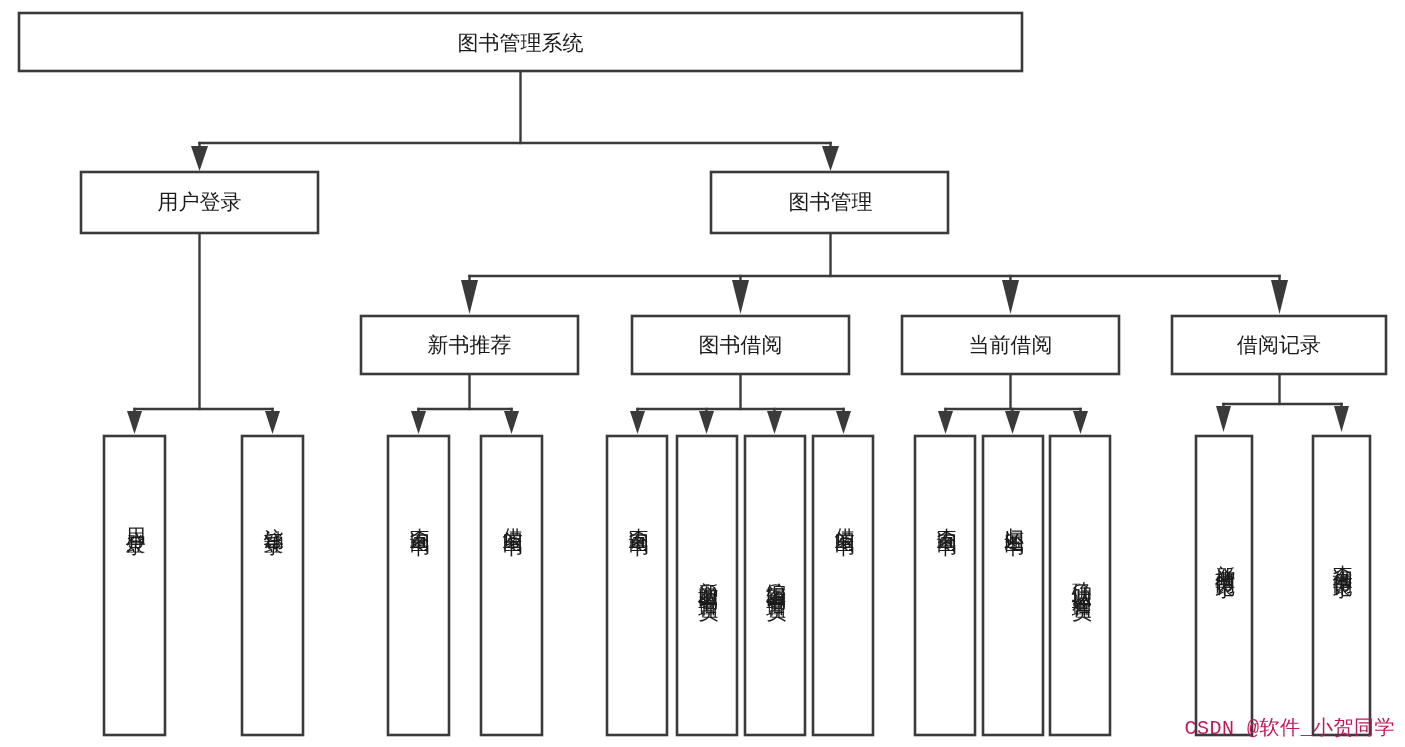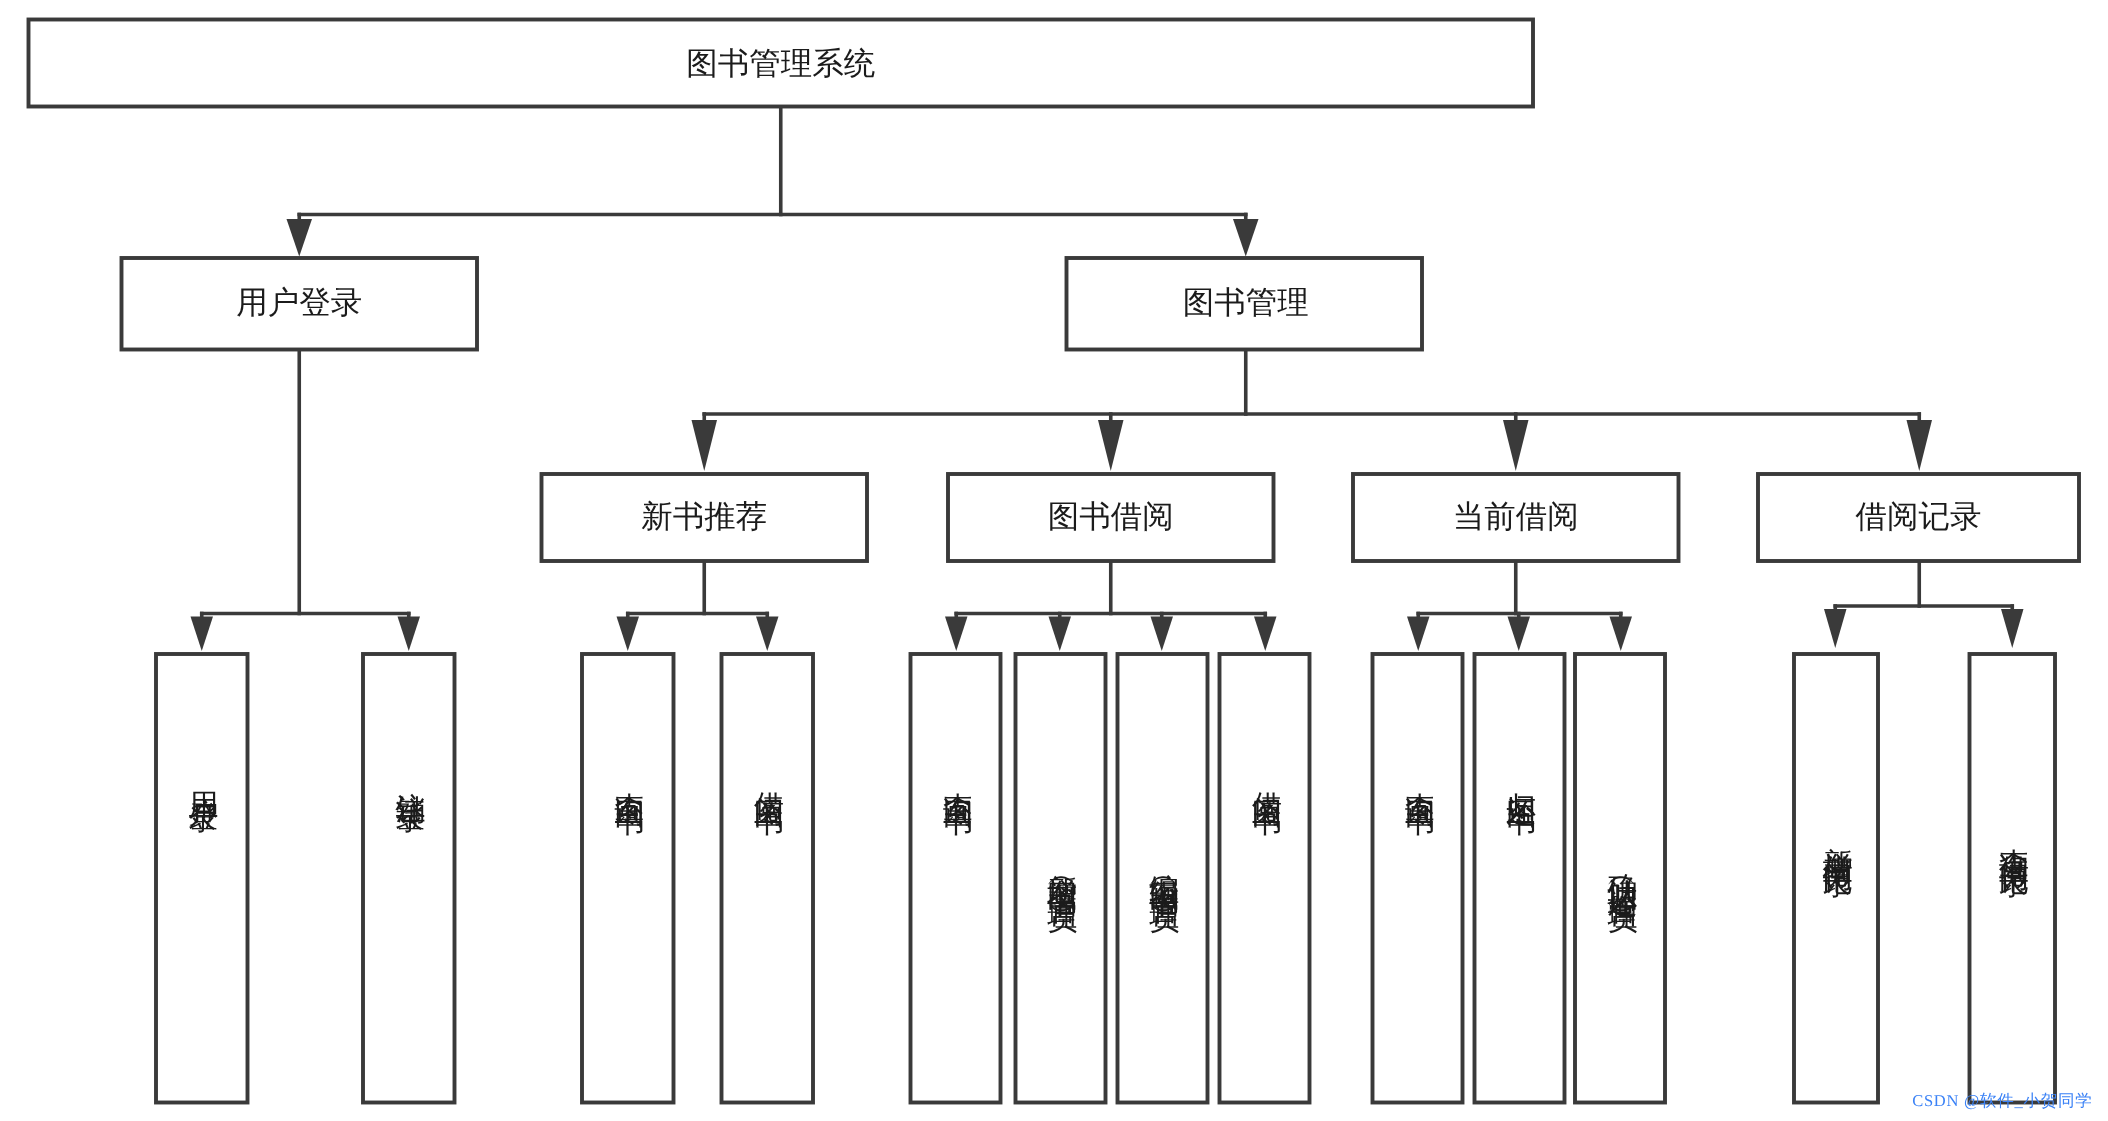--- a/index.html
+++ b/index.html
@@ -56,23 +56,23 @@
     writing-mode: vertical-rl;
     text-orientation: upright;
     letter-spacing: 3px;
     dominant-baseline: middle;
     text-anchor: middle;
   }
   .watermark {
     position: absolute;
     right: 10px;
     bottom: 6px;
-    font-family: Liberation Serif, serif;
-    font-size: 11px;
-    color: #3b82f6;
+    font-family: Liberation Mono, monospace;
+    font-size: 20px;
+    color: #be185d;
     letter-spacing: 0.5px;
     white-space: nowrap;
     user-select: none;
   }
 </style>
 </head>
 <body>
 
 <div id="diagram-root">
 

